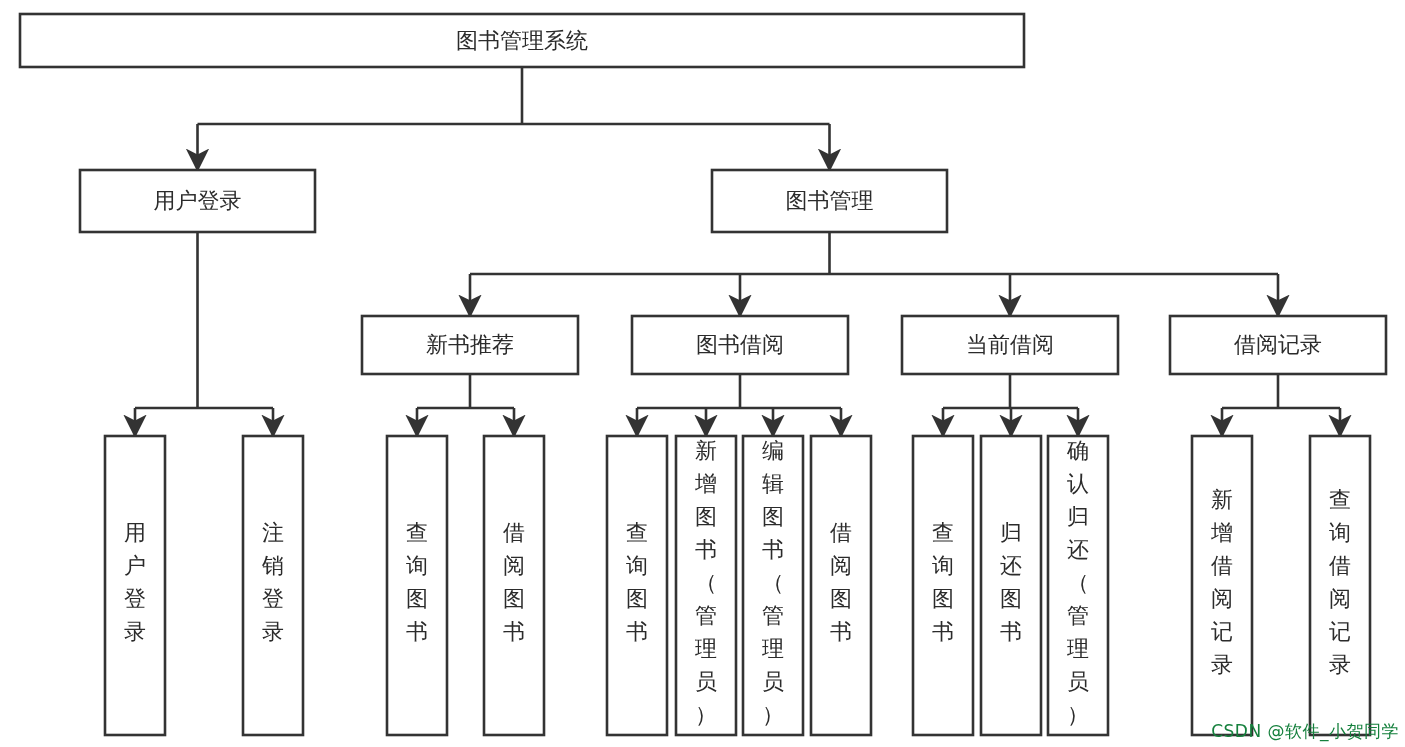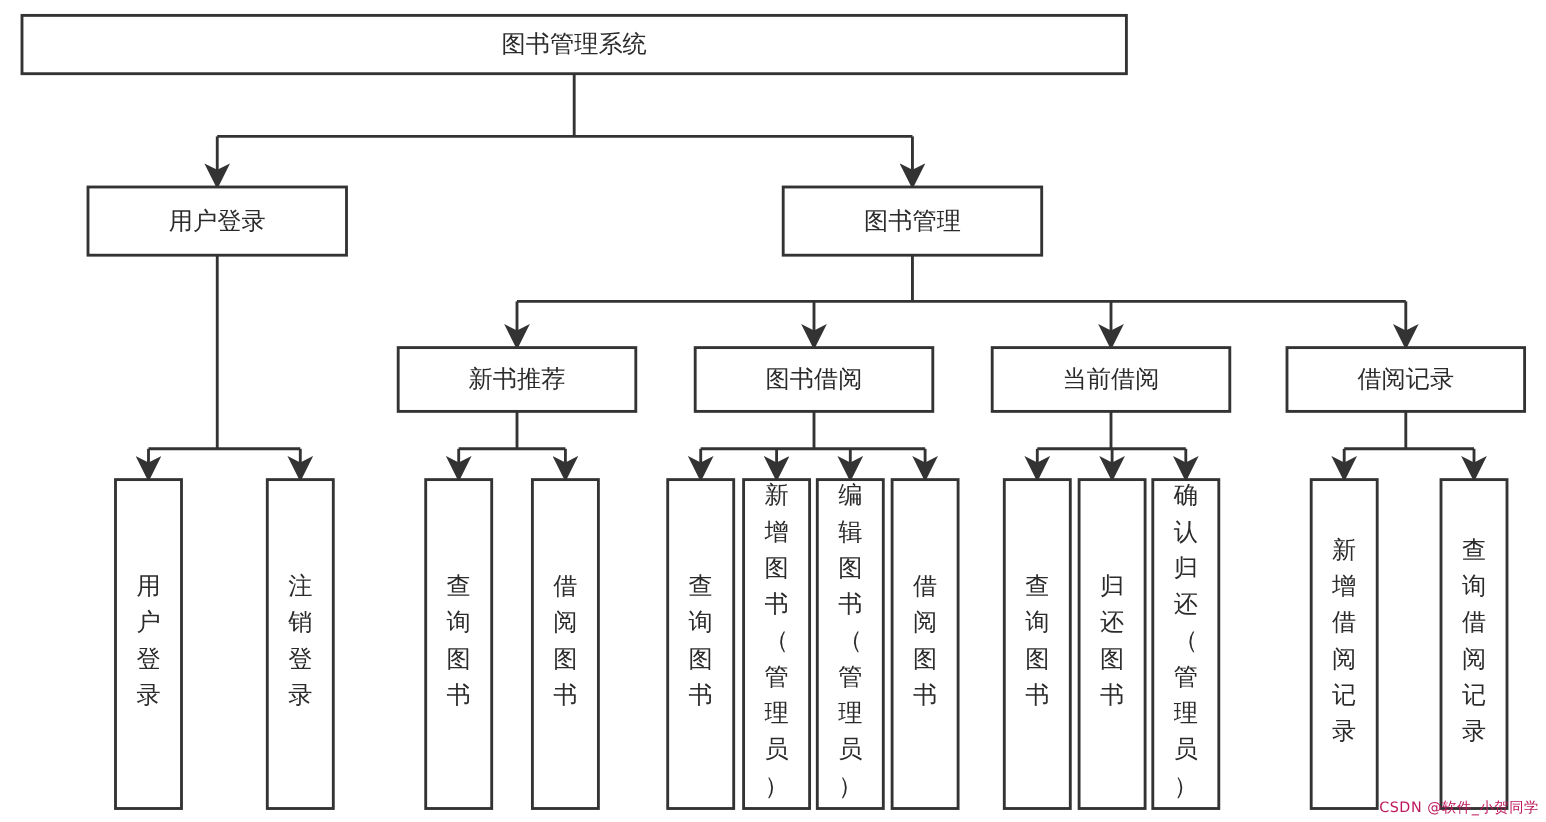--- a/index.html
+++ b/index.html
@@ -16,21 +16,21 @@
     font-family:"DejaVu Sans","Liberation Sans",sans-serif;
     font-size:22px;fill:#2b2b2b;text-anchor:middle;dominant-baseline:middle;
   }
   .node-label-v{
     font-family:"DejaVu Sans","Liberation Sans",sans-serif;
     font-size:22px;fill:#2b2b2b;text-anchor:middle;
   }
   .watermark{
     position:absolute;right:6px;bottom:4px;
     font-family:"DejaVu Sans","Liberation Sans",sans-serif;
-    font-size:13px;color:#be185d;letter-spacing:0.5px;white-space:nowrap;
+    font-size:17px;color:#15803d;letter-spacing:0.5px;white-space:nowrap;
   }
 </style>
 </head>
 <body>
 
 <div id="diagram-root">
 
   <svg id="tree" viewBox="0 0 1405 747">
     <defs>
       <marker id="arrow" viewBox="0 0 12 12" refX="10.5" refY="6" markerWidth="9" markerHeight="9" orient="auto-start-reverse">

